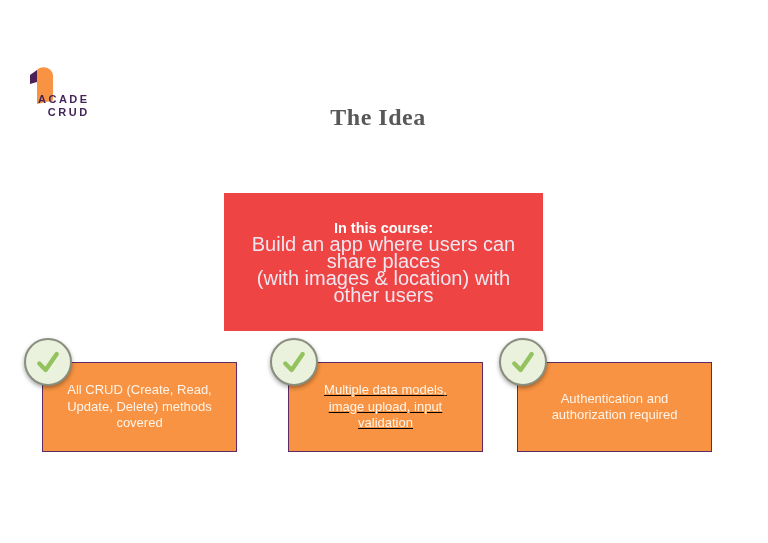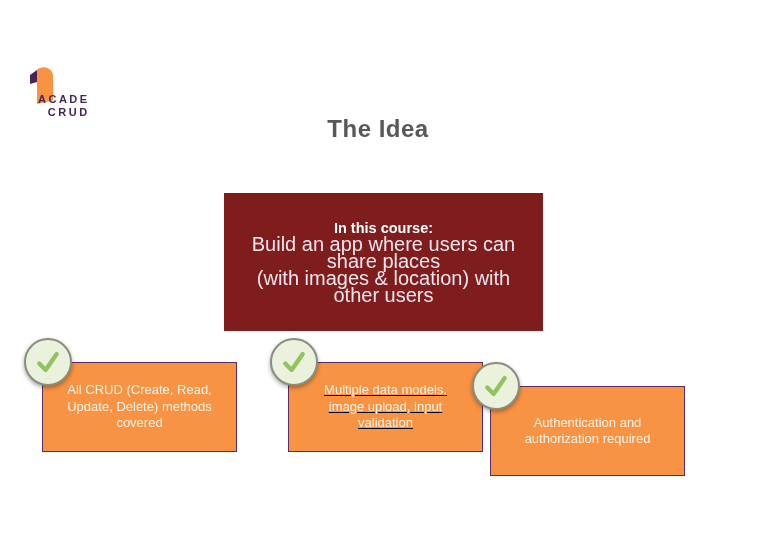--- a/index.html
+++ b/index.html
@@ -18,50 +18,51 @@
   .logo-text {
     position: absolute; left: 8px; top: 26px;
     display: flex; flex-direction: column; align-items: flex-end;
     color: #432459; font-weight: bold; font-size: 11px;
     letter-spacing: 2.5px; line-height: 13px;
   }
 
   
   .title {
     position: absolute; left: 0; right: 0; top: 99px;
-    margin: 16px; text-align: center;
+    margin: 5px; text-align: center;
     font-size: 24px; font-weight: bold; color: #58585A;
     letter-spacing: 0.5px;
+    font-family: Liberation Serif, serif;
   }
 
   
   .course-box {
     position: absolute; left: 224px; top: 193px;
     width: 319px; height: 138px;
-    background: #7f1d1d;
+    background: #ef4444;
     display: flex; flex-direction: column; align-items: center; justify-content: center;
     box-sizing: border-box; padding: 6px 10px;
   }
   .course-heading { color: #ffffff; font-weight: bold; font-size: 14.5px; }
   .course-body {
     color: #EFE6EF; font-size: 20px; line-height: 17px;
     text-align: center; white-space: pre-line;
   }
 
   
   .feature-box {
     position: absolute; top: 362px; height: 90px; width: 195px;
     background: #F79342; border: 1.5px solid #5E2A64;
     box-sizing: border-box;
     display: flex; align-items: center; justify-content: center;
     padding: 4px 8px;
   }
   .feature-box.f1 { left: 42px; }
   .feature-box.f2 { left: 288px; text-decoration: underline; }
-  .feature-box.f3 { left: 490px; margin-top: 24px; }
+  .feature-box.f3 { left: 517px; }
   .feature-text {
     color: rgba(255, 249, 243, 0.95); font-size: 13px; line-height: 16.5px;
     text-align: center; white-space: pre-line;
   }
 
   
   .check-badge {
     position: absolute; left: -19px; top: -25px;
     width: 48px; height: 48px; border-radius: 50%;
     background: #EAF2DD; border: 2px solid #8A8E7E;

